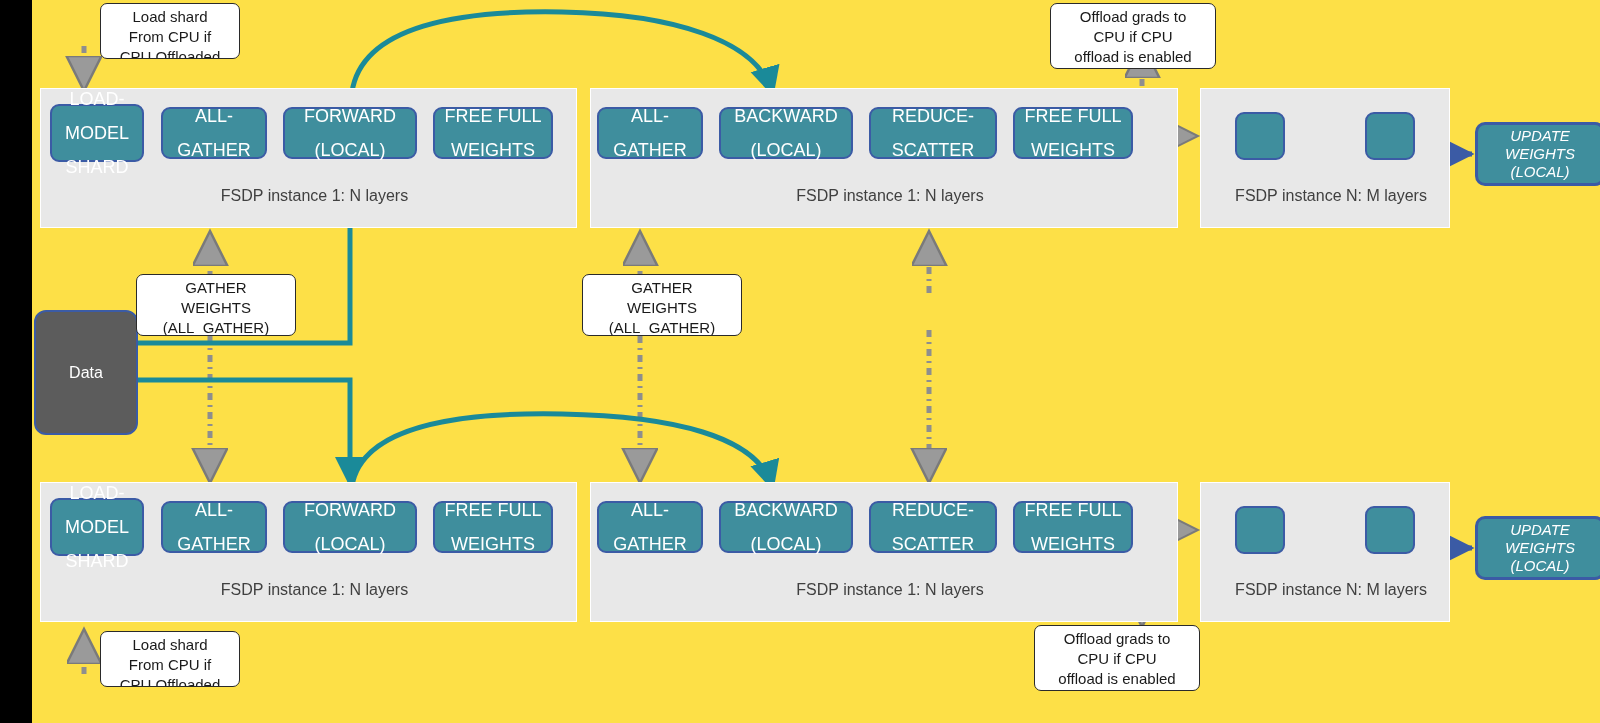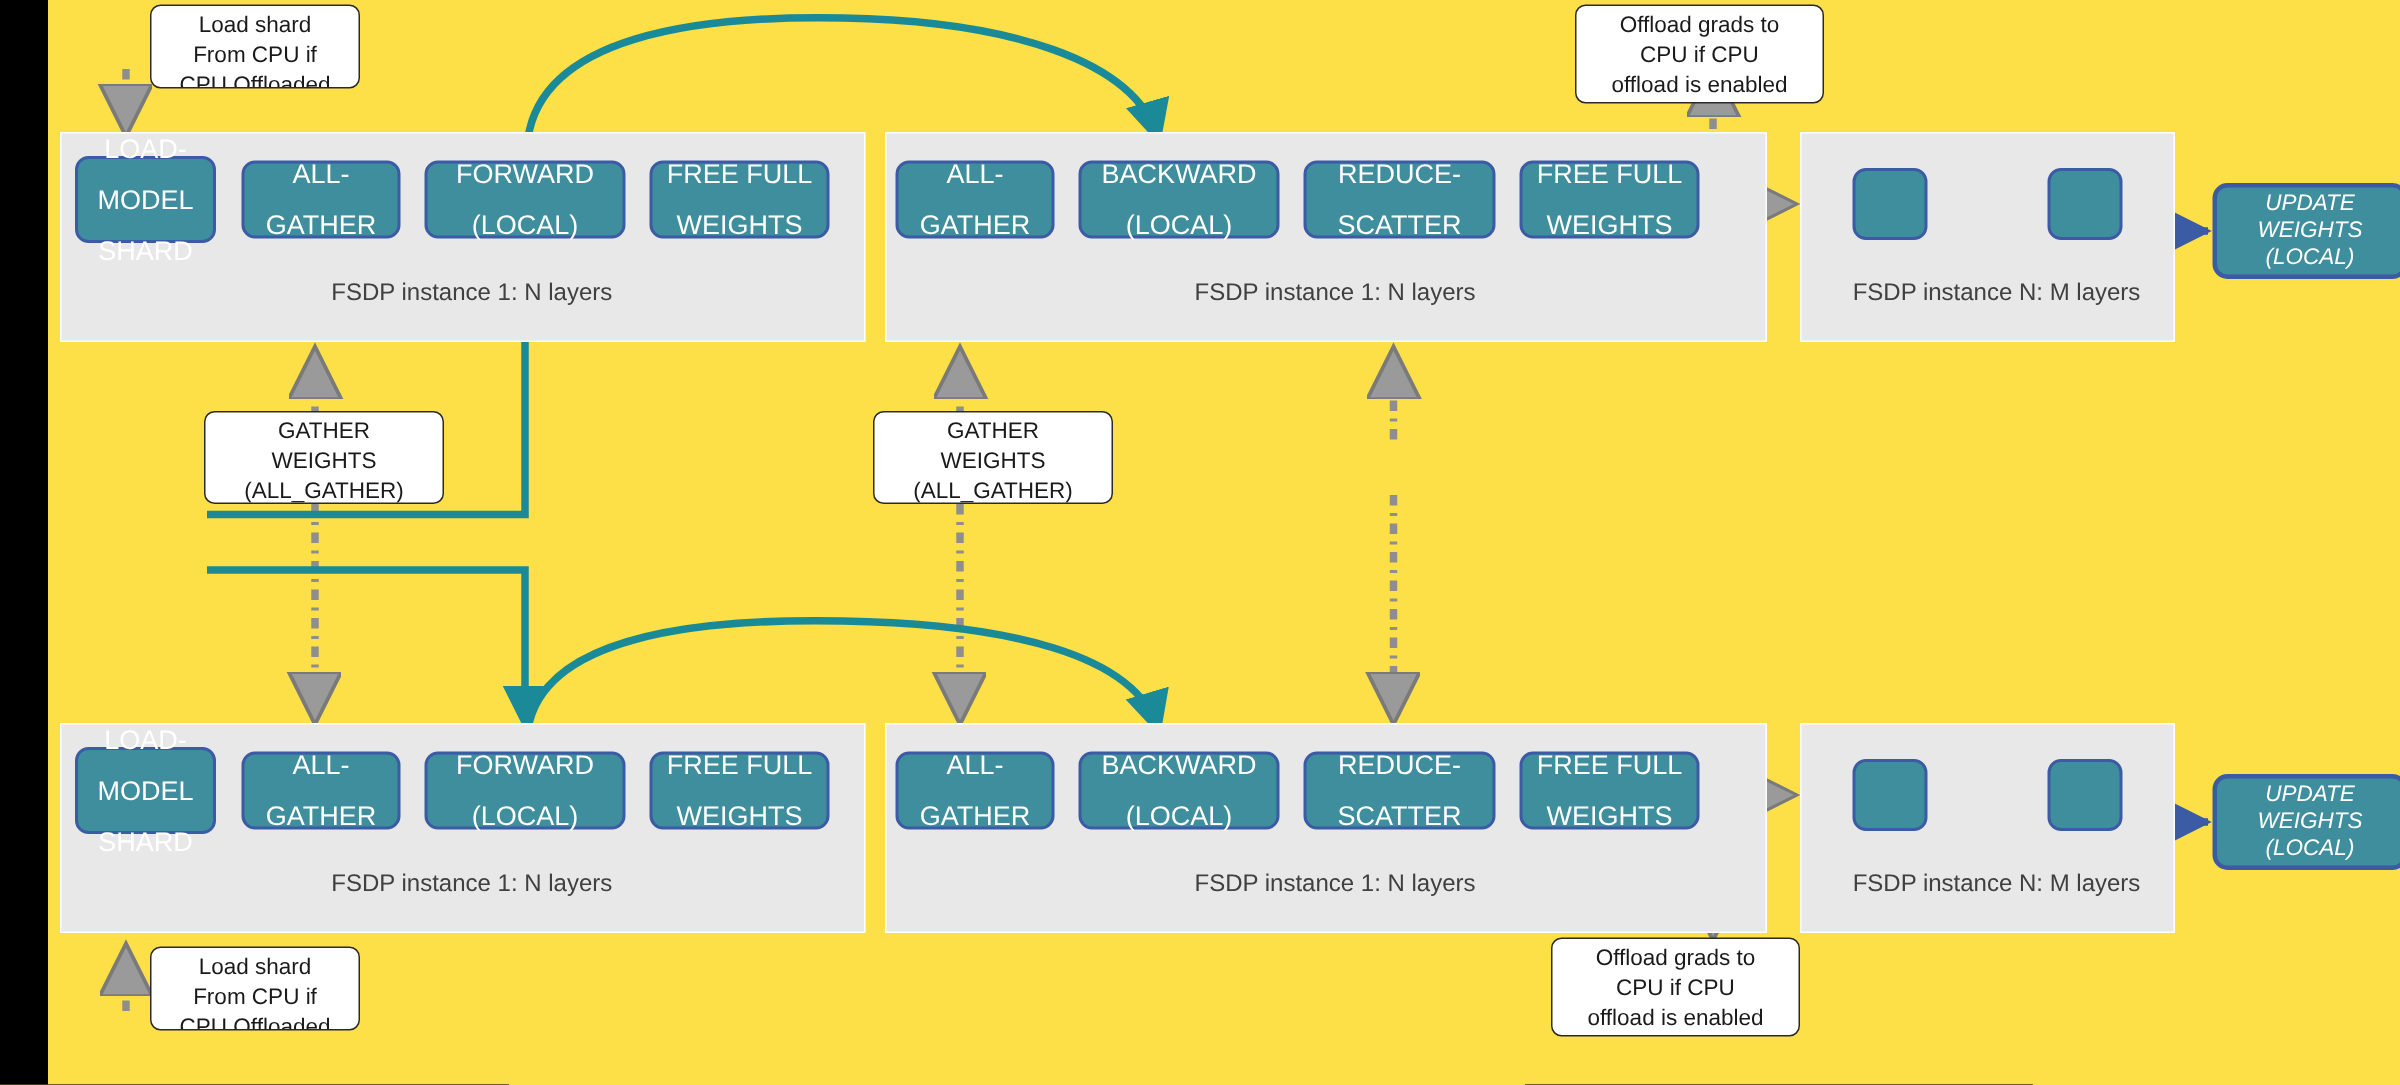--- a/index.html
+++ b/index.html
@@ -165,20 +165,23 @@
   <div class="tealbox" style="left:1333px;top:112px;width:50px;height:48px;">
       <span></span>
     </div>
 
   <div class="updbox" style="left:1444px;top:123px;width:128px;height:62px;">
     <span><span>UPDATE</span><br>
           <span>WEIGHTS</span><br>
           <span>(LOCAL)</span></span>
   </div>
 
+  <div class="databox" style="left:2px;top:310px;width:104px;height:125px;">
+    <span>Data</span>
+  </div>
 
   <div class="callout" style="left:104px;top:274px;width:160px;height:62px;">
     <div>GATHER</div>
     <div>WEIGHTS</div>
     <div>(ALL_GATHER)</div>
   </div>
   <div class="callout" style="left:550px;top:274px;width:160px;height:62px;">
     <div>GATHER</div>
     <div>WEIGHTS</div>
     <div>(ALL_GATHER)</div>

